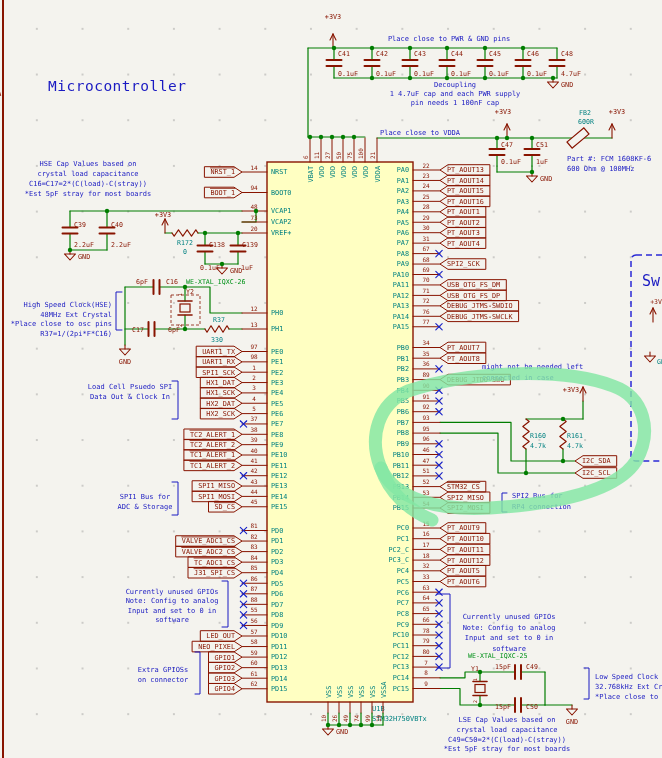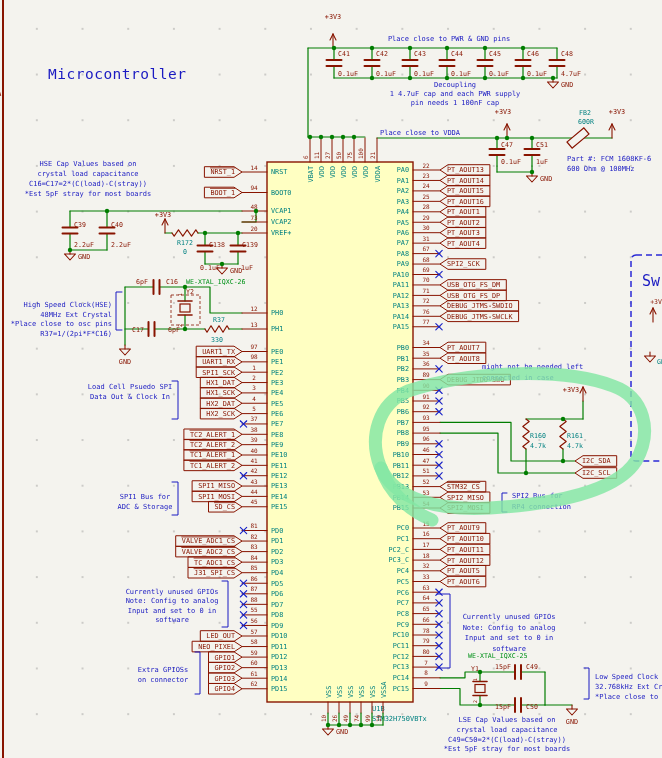--- a/index.html
+++ b/index.html
@@ -4,21 +4,21 @@
 <style>
   html,body{margin:0;padding:0;background:#ddd;}
   .sheet{
     position:relative;width:662px;height:758px;overflow:hidden;
     background:#F4F3EE;
     background-image:radial-gradient(circle, rgba(110,110,110,.30) .7px, transparent .9px);
     background-size:45.7px 45.7px;background-position:14px 6px;
     font-family:"DejaVu Sans Mono", monospace;
   }
   .page-title{
-    position:absolute;left:48px;top:66px;font-size:14.5px;letter-spacing:.5px;
+    position:absolute;left:48px;top:78px;font-size:14.5px;letter-spacing:.5px;
     color:#1A1AC2;font-family:"DejaVu Sans Mono", monospace;
   }
   .sheet-border{position:absolute;left:2px;top:0;width:2px;height:758px;background:#881400;}
   .row-label{position:absolute;left:-4px;top:88px;color:#881400;font-size:9px;}
   svg.canvas{position:absolute;left:0;top:0;}
   svg text{font-family:"DejaVu Sans Mono", monospace;}
 </style>
 </head>
 <body>
 

